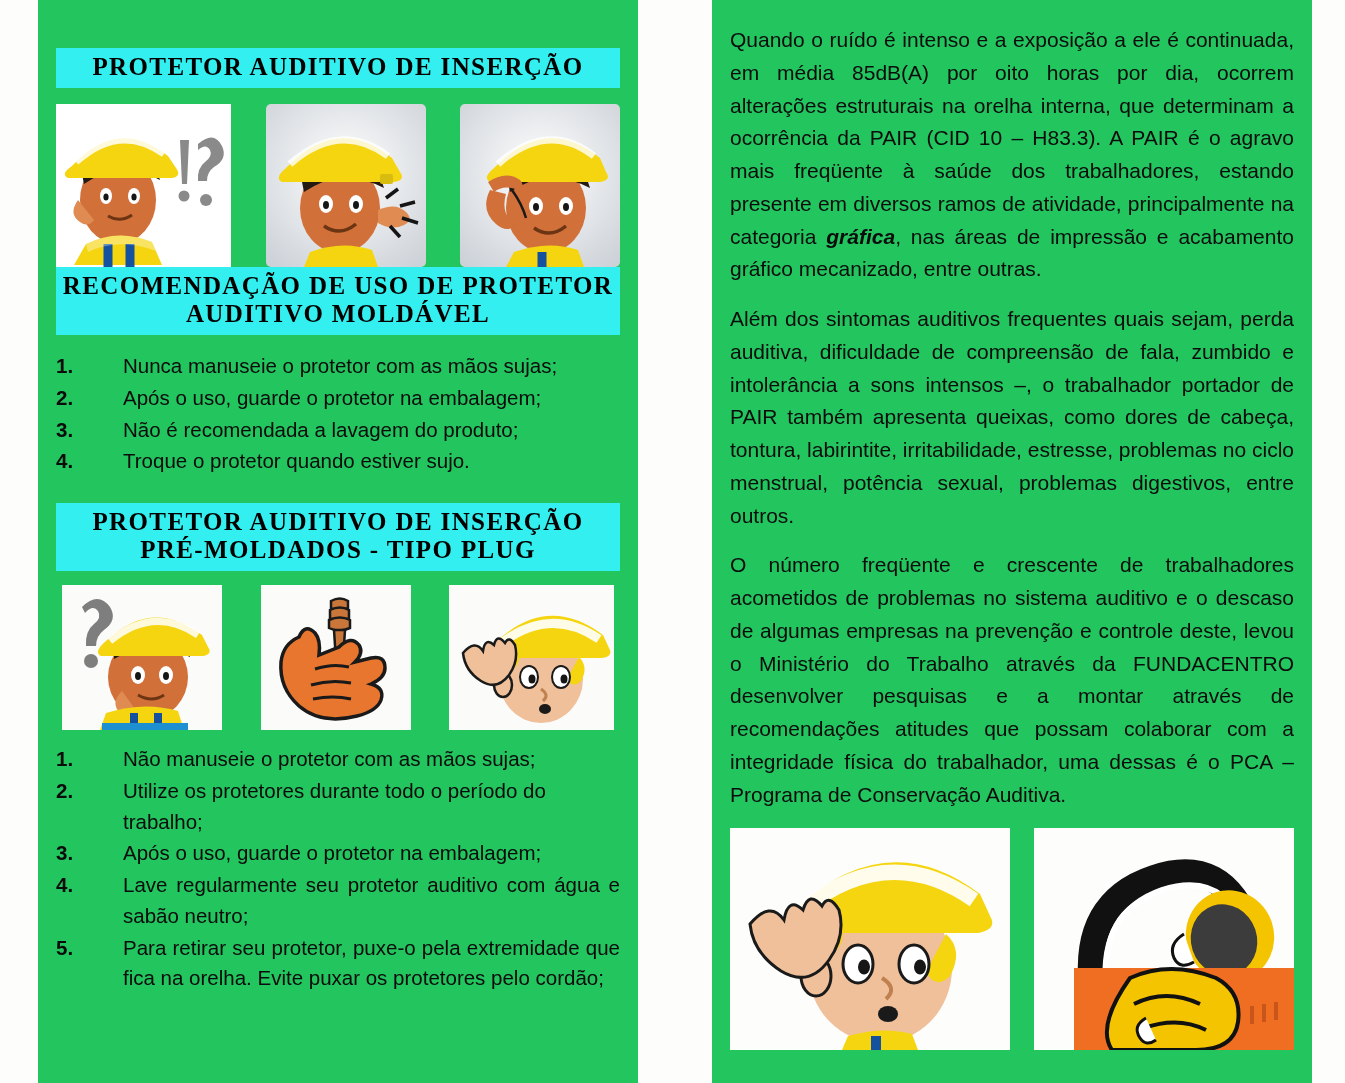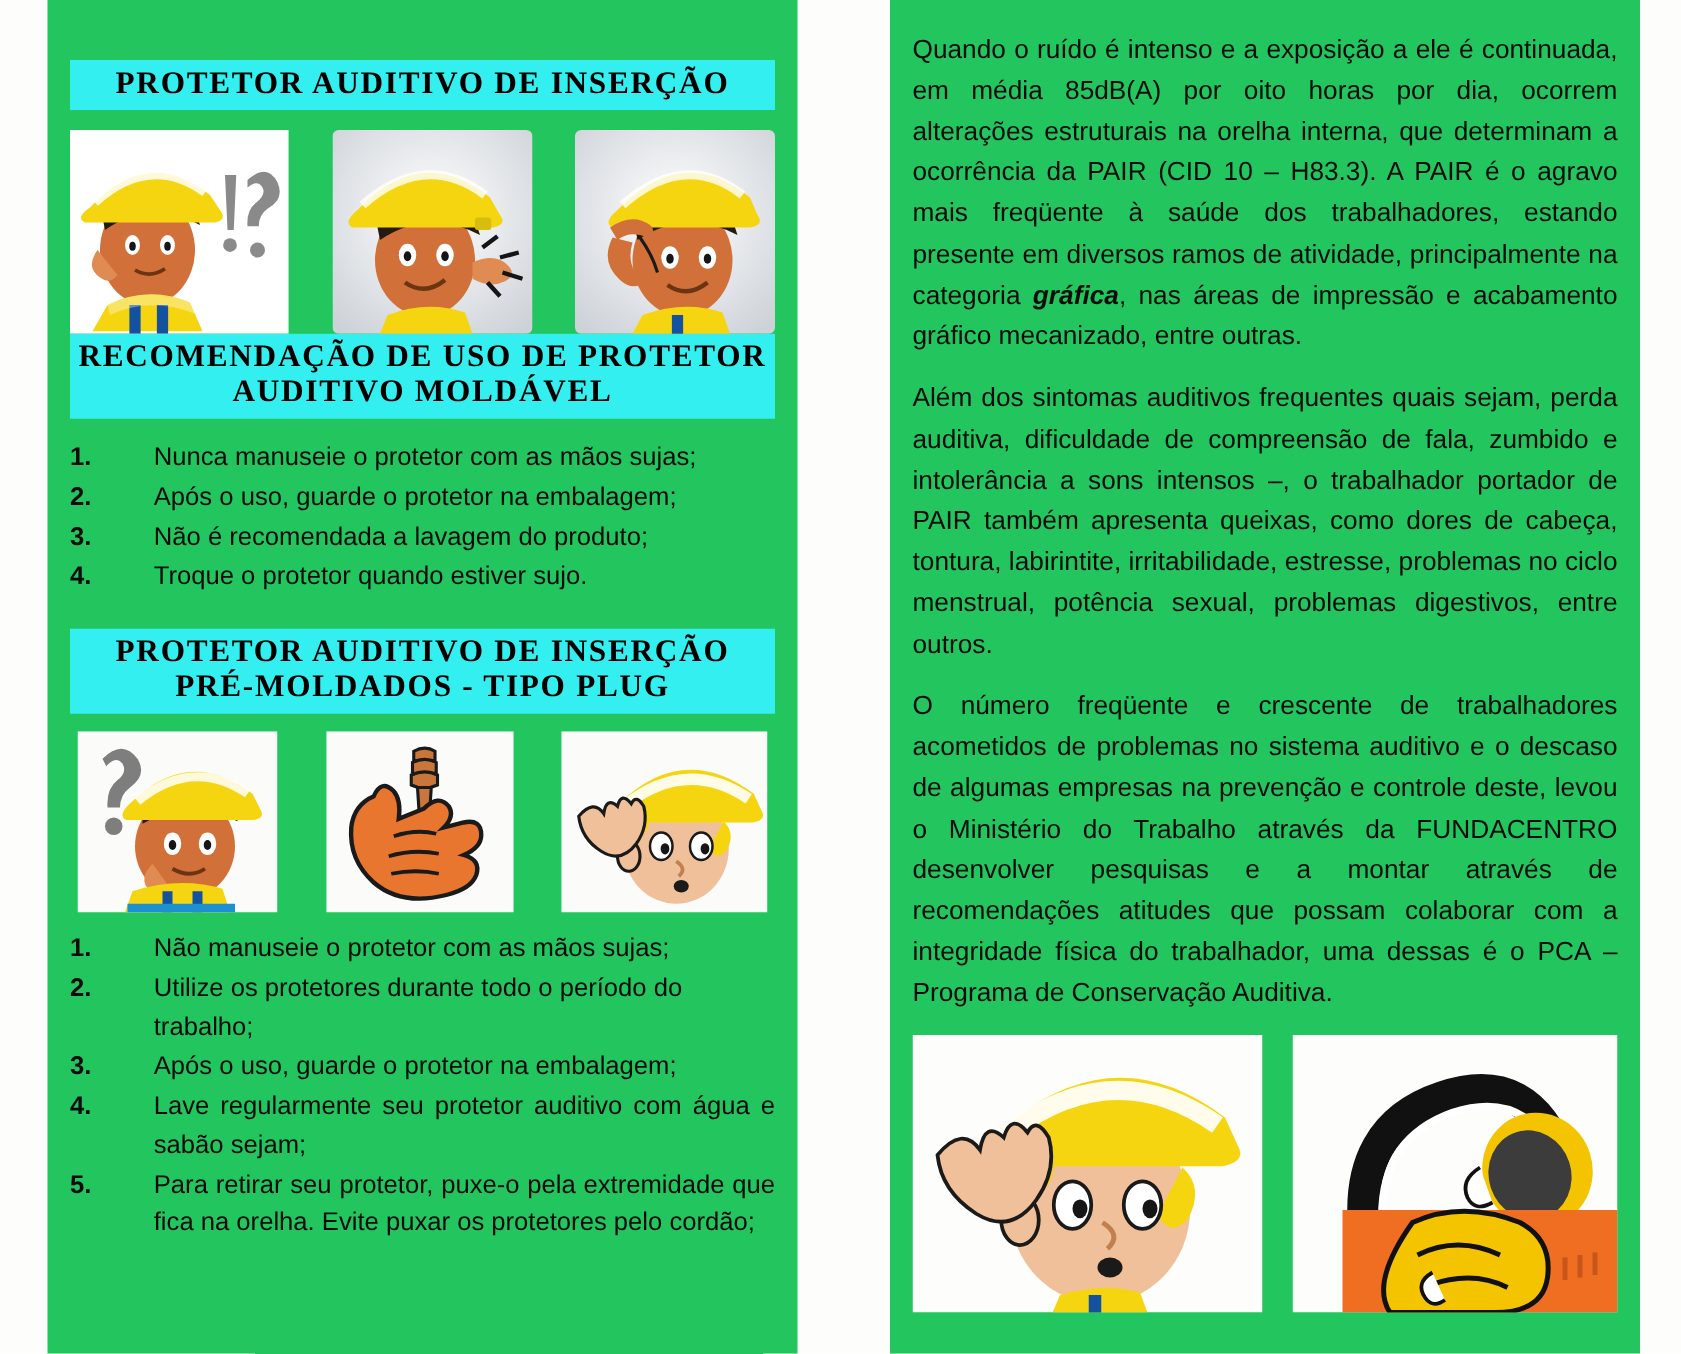--- a/index.html
+++ b/index.html
@@ -305,21 +305,21 @@
         <li>
           <span class="num">2.</span>
           <span class="txt">Utilize os protetores durante todo o período do trabalho;</span>
         </li>
         <li>
           <span class="num">3.</span>
           <span class="txt">Após o uso, guarde o protetor na embalagem;</span>
         </li>
         <li class="just">
           <span class="num">4.</span>
-          <span class="txt">Lave regularmente seu protetor auditivo com água e sabão sejam;</span>
+          <span class="txt">Lave regularmente seu protetor auditivo com água e sabão neutro;</span>
         </li>
         <li class="just">
           <span class="num">5.</span>
           <span class="txt">Para retirar seu protetor, puxe-o pela extremidade que fica na orelha. Evite puxar os protetores pelo cordão;</span>
         </li>
       </ol>
 
     </div>
   </div>
 

